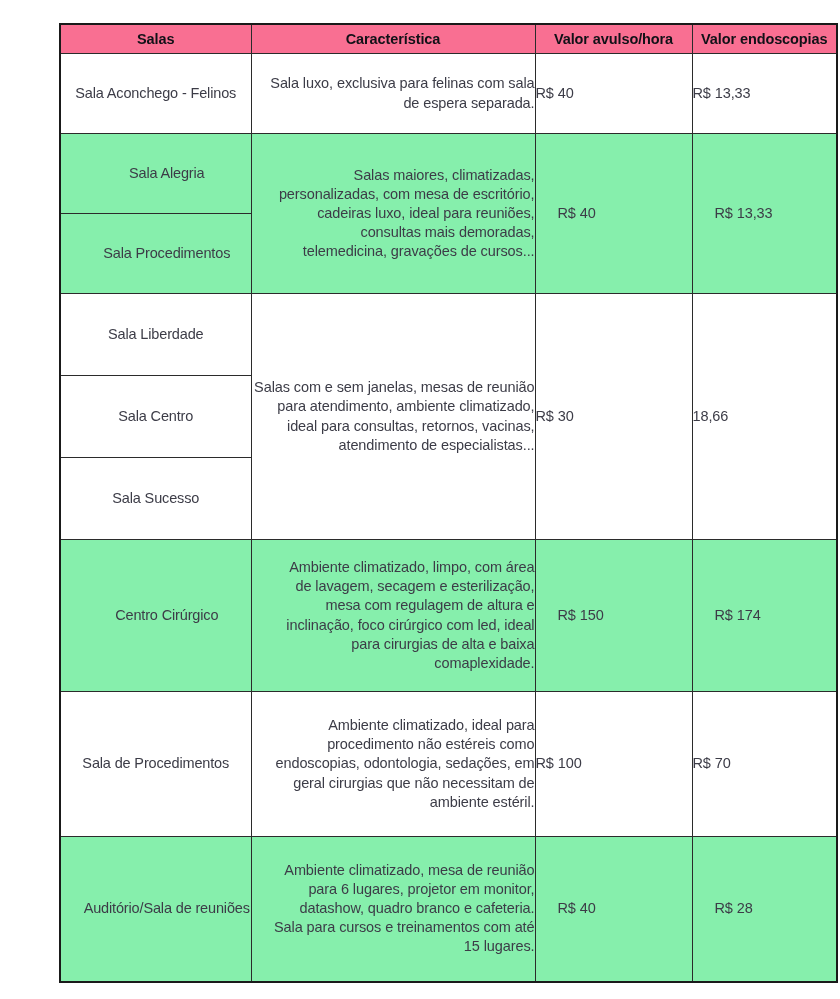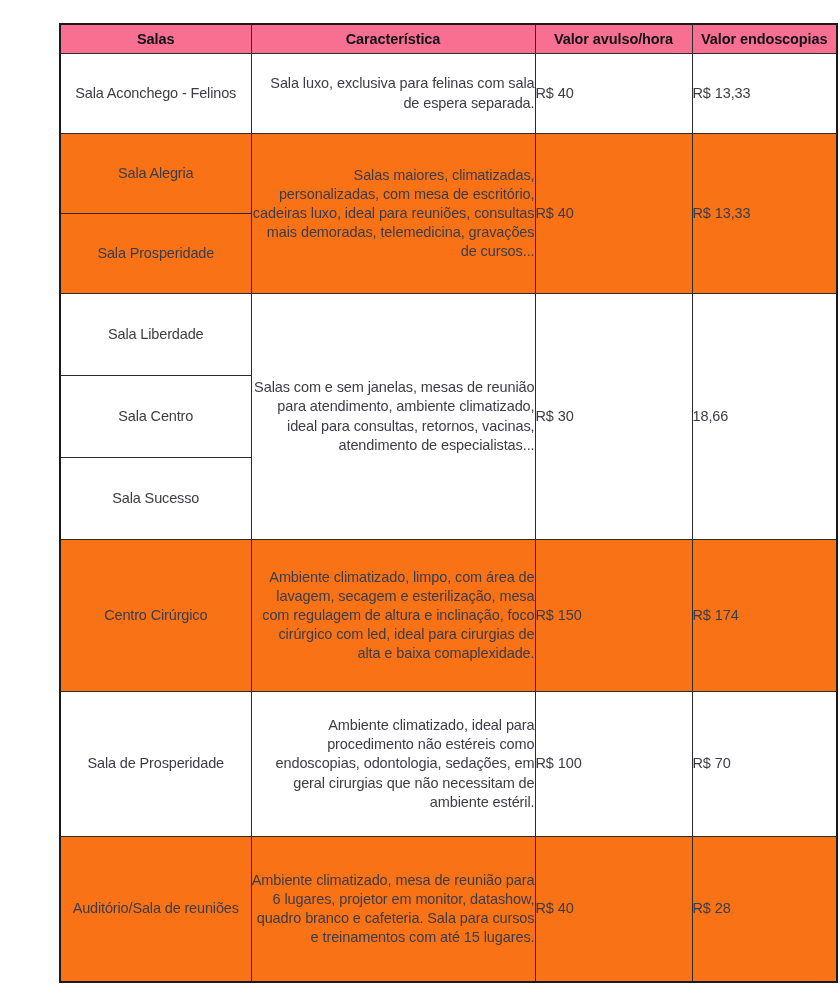--- a/index.html
+++ b/index.html
@@ -67,21 +67,21 @@
   td.carac {
     text-align: right;
     padding: 6px 7px;
     letter-spacing: -0.1px;
   }
   td.price {
     letter-spacing: -0.1px;
   }
 
   
-  tr.shade td, td.shade { background: #f97316; }
+  tr.shade td, td.shade { background: #86efac; padding-left: 22px; }
   tr.plain td, td.plain { background: #ffffff; }
 </style>
 </head>
 <body>
 
 <div id="page">
 
   <table class="pricing">
     <colgroup>
       <col class="c-sala">
@@ -106,42 +106,42 @@
           <td class="price plain" rowspan="1">R$ 40</td>
           <td class="price plain" rowspan="1">R$ 13,33</td>
         </tr>
         <tr class="shade" style="height: 80px;">
           <td class="sala shade">Sala Alegria</td>
           <td class="carac shade" rowspan="2">Salas maiores, climatizadas, personalizadas, com mesa de escritório, cadeiras luxo, ideal para reuniões, consultas mais demoradas, telemedicina, gravações de cursos...</td>
           <td class="price shade" rowspan="2">R$ 40</td>
           <td class="price shade" rowspan="2">R$ 13,33</td>
         </tr>
         <tr class="shade" style="height: 80px;">
-          <td class="sala shade">Sala Prosperidade</td>
+          <td class="sala shade">Sala Procedimentos</td>
         </tr>
         <tr class="plain" style="height: 82px;">
           <td class="sala plain">Sala Liberdade</td>
           <td class="carac plain" rowspan="3">Salas com e sem janelas, mesas de reunião para atendimento, ambiente climatizado, ideal para consultas, retornos, vacinas, atendimento de especialistas...</td>
           <td class="price plain" rowspan="3">R$ 30</td>
           <td class="price plain" rowspan="3">18,66</td>
         </tr>
         <tr class="plain" style="height: 82px;">
           <td class="sala plain">Sala Centro</td>
         </tr>
         <tr class="plain" style="height: 82px;">
           <td class="sala plain">Sala Sucesso</td>
         </tr>
         <tr class="shade" style="height: 152px;">
           <td class="sala shade">Centro Cirúrgico</td>
           <td class="carac shade" rowspan="1">Ambiente climatizado, limpo, com área de lavagem, secagem e esterilização, mesa com regulagem de altura e inclinação, foco cirúrgico com led, ideal para cirurgias de alta e baixa comaplexidade.</td>
           <td class="price shade" rowspan="1">R$ 150</td>
           <td class="price shade" rowspan="1">R$ 174</td>
         </tr>
         <tr class="plain" style="height: 145px;">
-          <td class="sala plain">Sala de Prosperidade</td>
+          <td class="sala plain">Sala de Procedimentos</td>
           <td class="carac plain" rowspan="1">Ambiente climatizado, ideal para procedimento não estéreis como endoscopias, odontologia, sedações, em geral cirurgias que não necessitam de ambiente estéril.</td>
           <td class="price plain" rowspan="1">R$ 100</td>
           <td class="price plain" rowspan="1">R$ 70</td>
         </tr>
         <tr class="shade" style="height: 145px;">
           <td class="sala shade">Auditório/Sala de reuniões</td>
           <td class="carac shade" rowspan="1">Ambiente climatizado, mesa de reunião para 6 lugares, projetor em monitor, datashow, quadro branco e cafeteria. Sala para cursos e treinamentos com até 15 lugares.</td>
           <td class="price shade" rowspan="1">R$ 40</td>
           <td class="price shade" rowspan="1">R$ 28</td>
         </tr>

